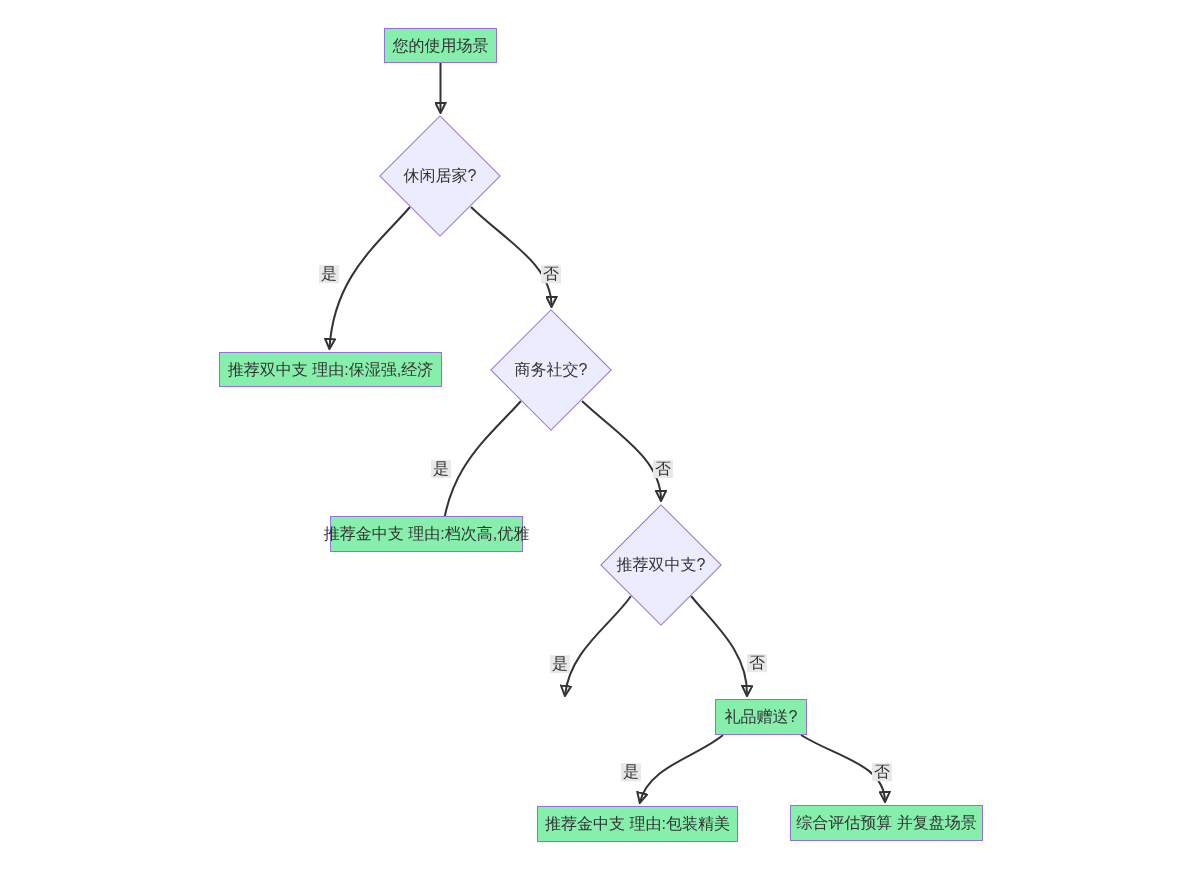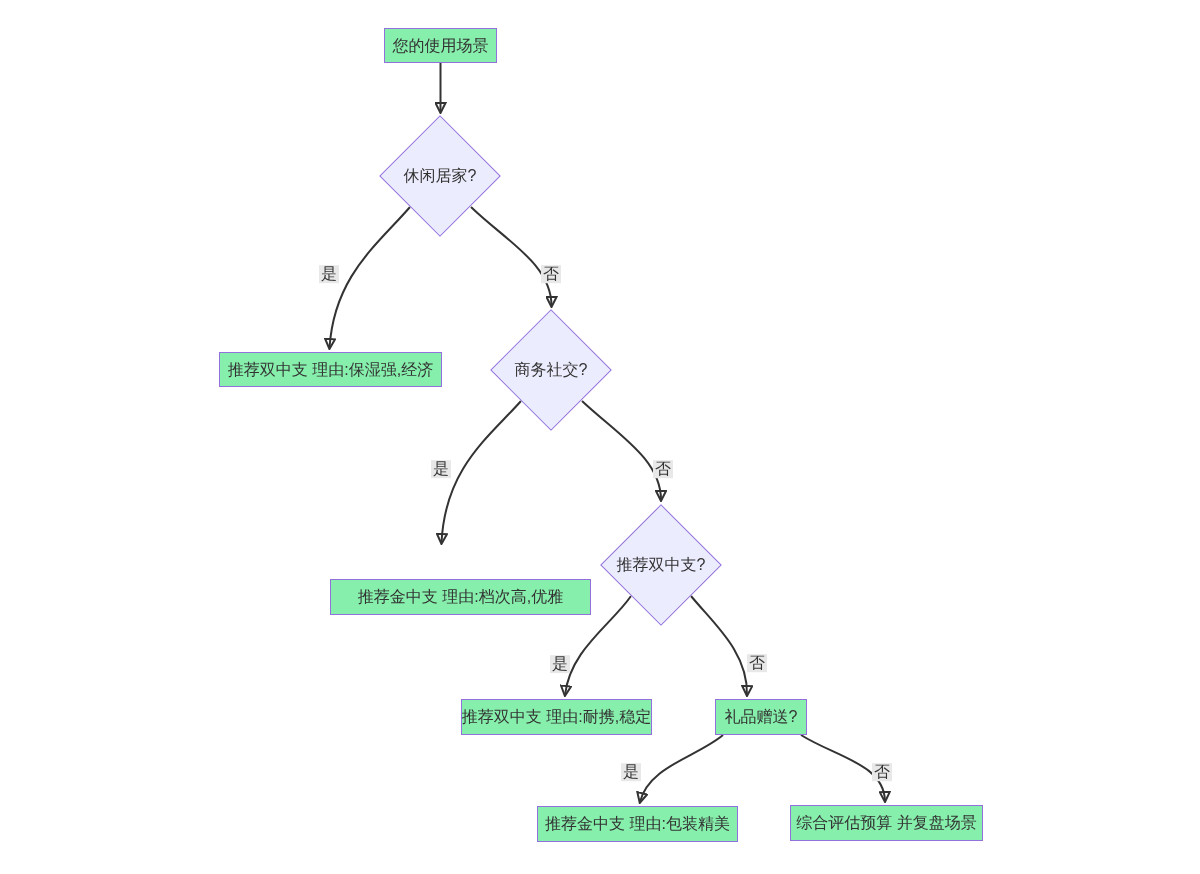--- a/index.html
+++ b/index.html
@@ -103,32 +103,29 @@
 
   <div class="node rect" style="left:219px;top:352px;width:223px;height:35px;">
     <span>推荐双中支 理由:保湿强,经济</span>
   </div>
 
   <div class="node diamond" style="left:490px;top:309px;">
     <div class="diamond-shape"></div>
     <div class="diamond-label">商务社交?</div>
   </div>
 
-  <div class="node rect" style="left:330px;top:579px;width:261px;height:36px;">
+  <div class="node rect" style="left:330px;top:516px;width:193px;height:36px;">
     <span>推荐金中支 理由:档次高,优雅</span>
   </div>
 
   <div class="node diamond" style="left:600px;top:504px;">
     <div class="diamond-shape"></div>
     <div class="diamond-label">推荐双中支?</div>
   </div>
 
-  <div class="node rect" style="left:461px;top:699px;width:191px;height:36px;">
-    <span>推荐双中支 理由:耐携,稳定</span>
-  </div>
 
   <div class="node rect" style="left:715px;top:699px;width:92px;height:36px;">
     <span>礼品赠送?</span>
   </div>
 
   <div class="node rect" style="left:790px;top:805px;width:193px;height:36px;">
     <span>综合评估预算 并复盘场景</span>
   </div>
 
   <div class="node rect" style="left:537px;top:806px;width:201px;height:36px;">

